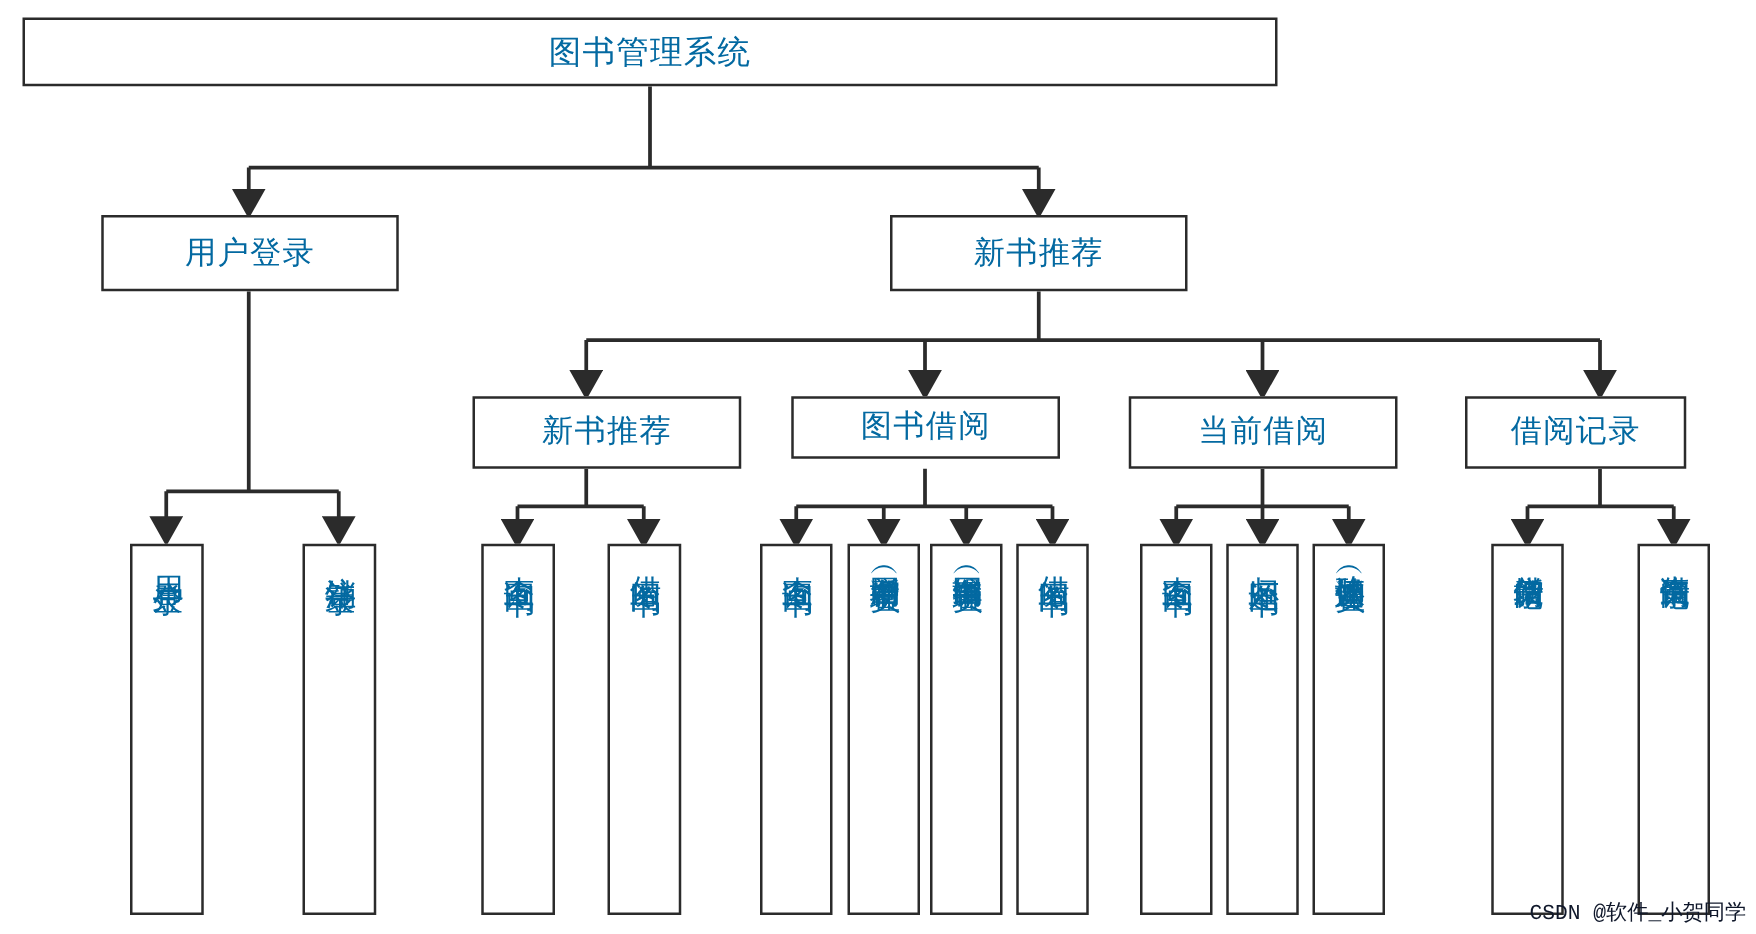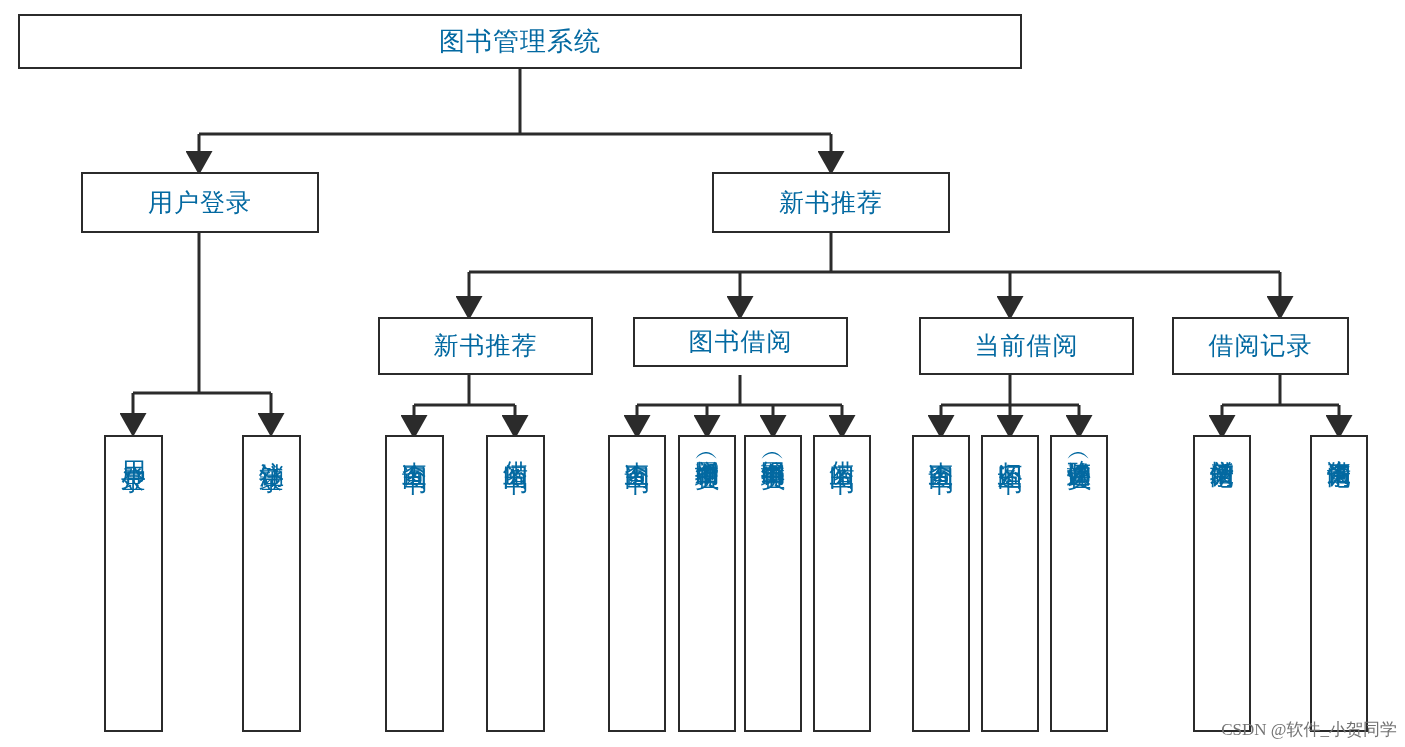--- a/index.html
+++ b/index.html
@@ -66,24 +66,24 @@
   }
   .node.vert.tall .lbl {
     font-size: 24px;
     letter-spacing: 1px;
   }
   .watermark {
     position: absolute;
     right: 8px;
     bottom: 6px;
     font-size: 17px;
-    color: #737373;
+    color: #0f172a;
     z-index: 3;
     white-space: nowrap;
-    font-family: Liberation Serif, serif;
+    font-family: Liberation Mono, monospace;
   }
 </style>
 </head>
 <body>
 
 <div id="canvas">
 
   <svg id="wires" viewBox="0 0 1405 747">
     <defs>
       <marker id="arrow" markerWidth="9" markerHeight="9" refX="3" refY="4.5" orient="auto" markerUnits="strokeWidth">
@@ -147,21 +147,21 @@
   </div>
 
   <div class="node horiz" style="left:378px; top:317px; width:215px; height:58px;">
     <span class="lbl">新书推荐</span>
   </div>
 
   <div class="node horiz" style="left:633px; top:317px; width:215px; height:50px;">
     <span class="lbl">图书借阅</span>
   </div>
 
-  <div class="node horiz" style="left:903px; top:317px; width:215px; height:58px;margin-left:16px;">
+  <div class="node horiz" style="left:903px; top:317px; width:215px; height:58px;">
     <span class="lbl">当前借阅</span>
   </div>
 
   <div class="node horiz" style="left:1172px; top:317px; width:177px; height:58px;">
     <span class="lbl">借阅记录</span>
   </div>
 
   <div class="node vert" style="left:104px; top:435px; width:59px; height:297px;">
     <span class="lbl">用户登录</span>
   </div>

